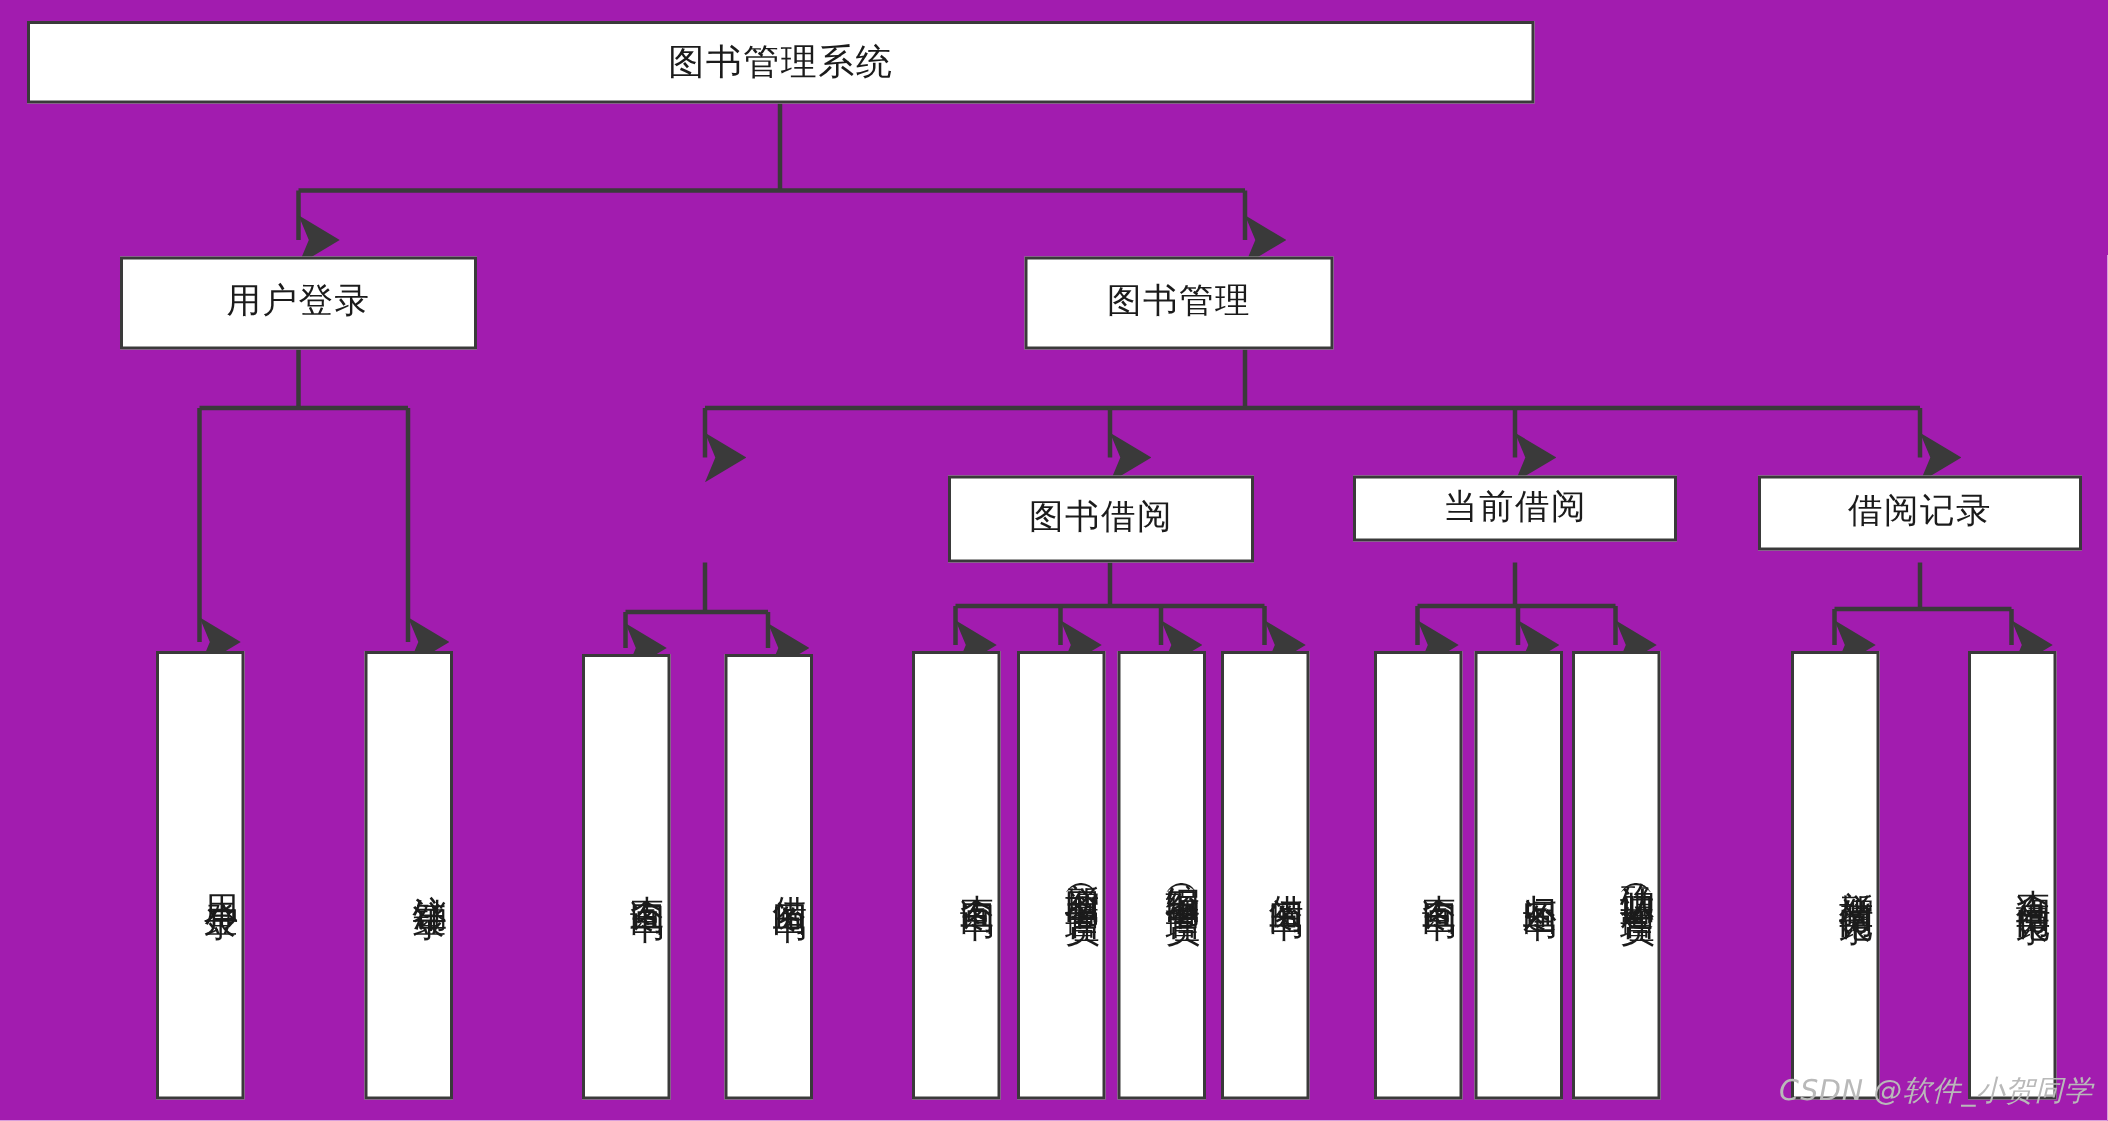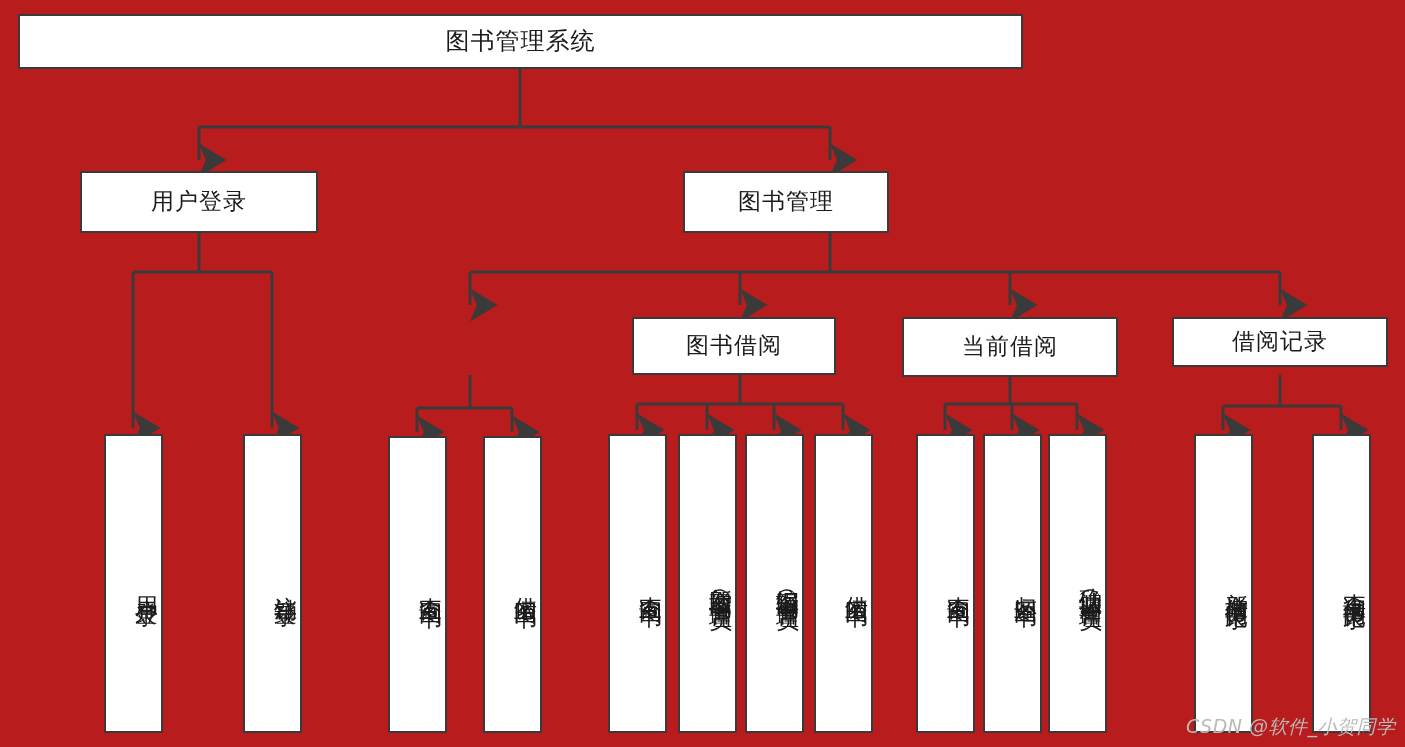--- a/index.html
+++ b/index.html
@@ -7,21 +7,21 @@
     padding: 0;
     background: #ffffff;
   }
   body {
     font-family: "DejaVu Sans", "Liberation Sans", sans-serif;
   }
   #canvas {
     position: relative;
     width: 1405px;
     height: 747px;
-    background: #b91c1c;
+    background: #a21caf;
     overflow: hidden;
   }
   svg.wires {
     position: absolute;
     left: 0;
     top: 0;
     width: 1405px;
     height: 747px;
     pointer-events: none;
   }
@@ -133,21 +133,21 @@
   <div class="node horiz" style="left:80px; top:171px; width:238px; height:62px;">
     <span>用户登录</span>
   </div>
   <div class="node horiz" style="left:683px; top:171px; width:206px; height:62px;">
     <span>图书管理</span>
   </div>
 
   <div class="node horiz" style="left:632px; top:317px; width:204px; height:58px;">
     <span>图书借阅</span>
   </div>
-  <div class="node horiz" style="left:902px; top:317px; width:216px; height:60px;">
+  <div class="node horiz" style="left:902px; top:317px; width:216px; height:44px;">
     <span>当前借阅</span>
   </div>
   <div class="node horiz" style="left:1172px; top:317px; width:216px; height:50px;">
     <span>借阅记录</span>
   </div>
 
   <div class="node vert" style="left:104px; top:434px; width:59px; height:299px;">
     <span class="vtext">用户登录</span>
   </div>
   <div class="node vert" style="left:243px; top:434px; width:59px; height:299px;">

